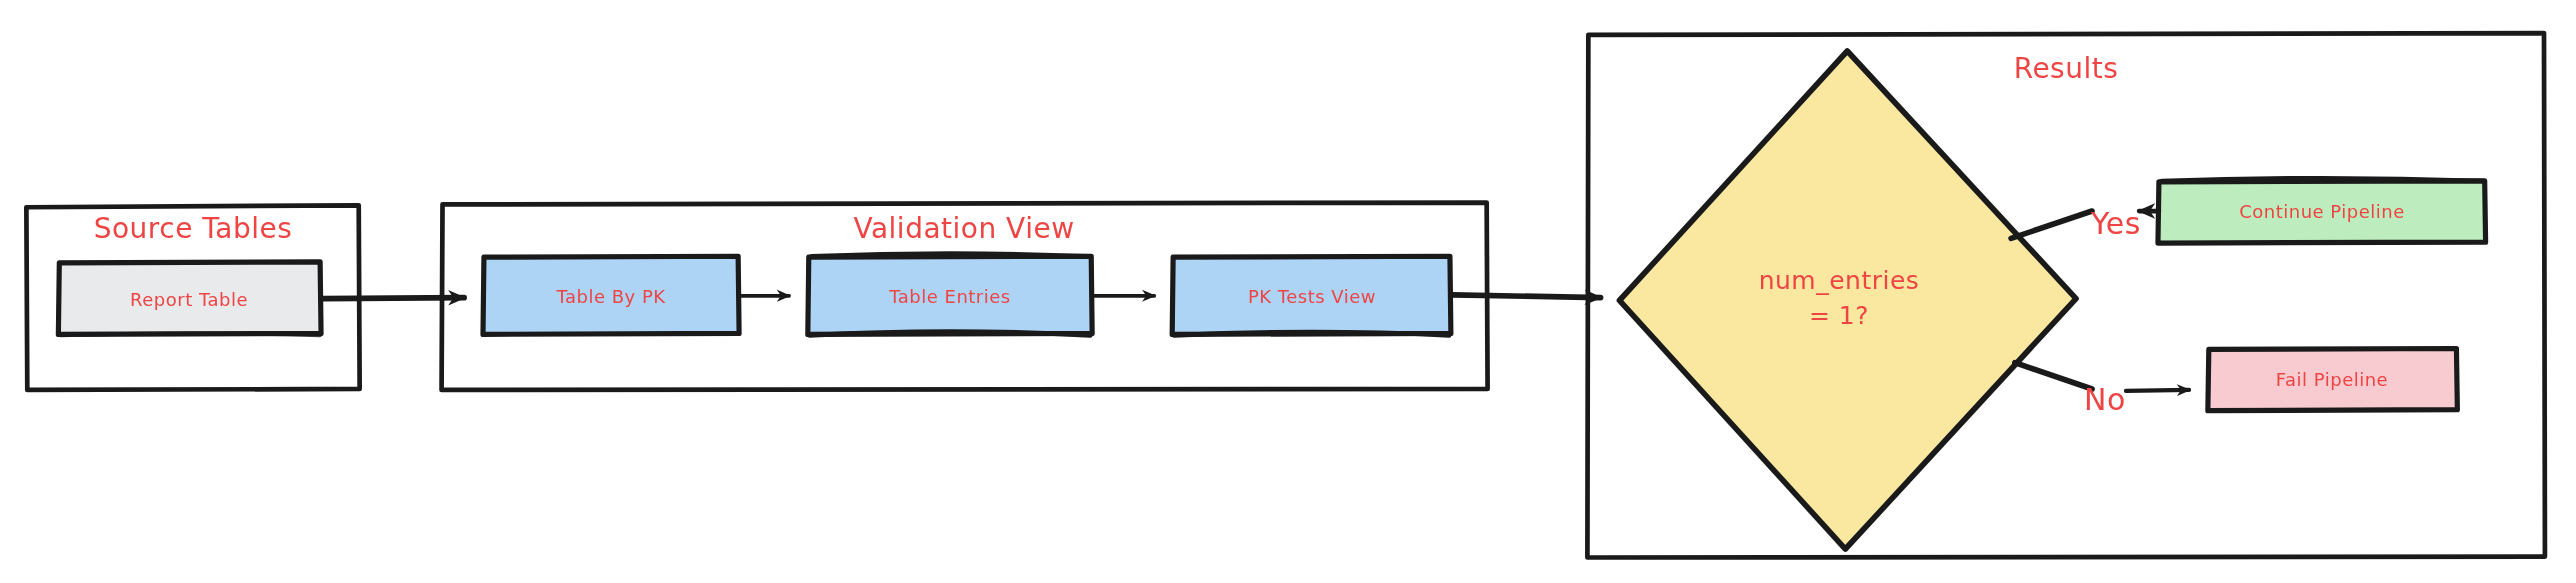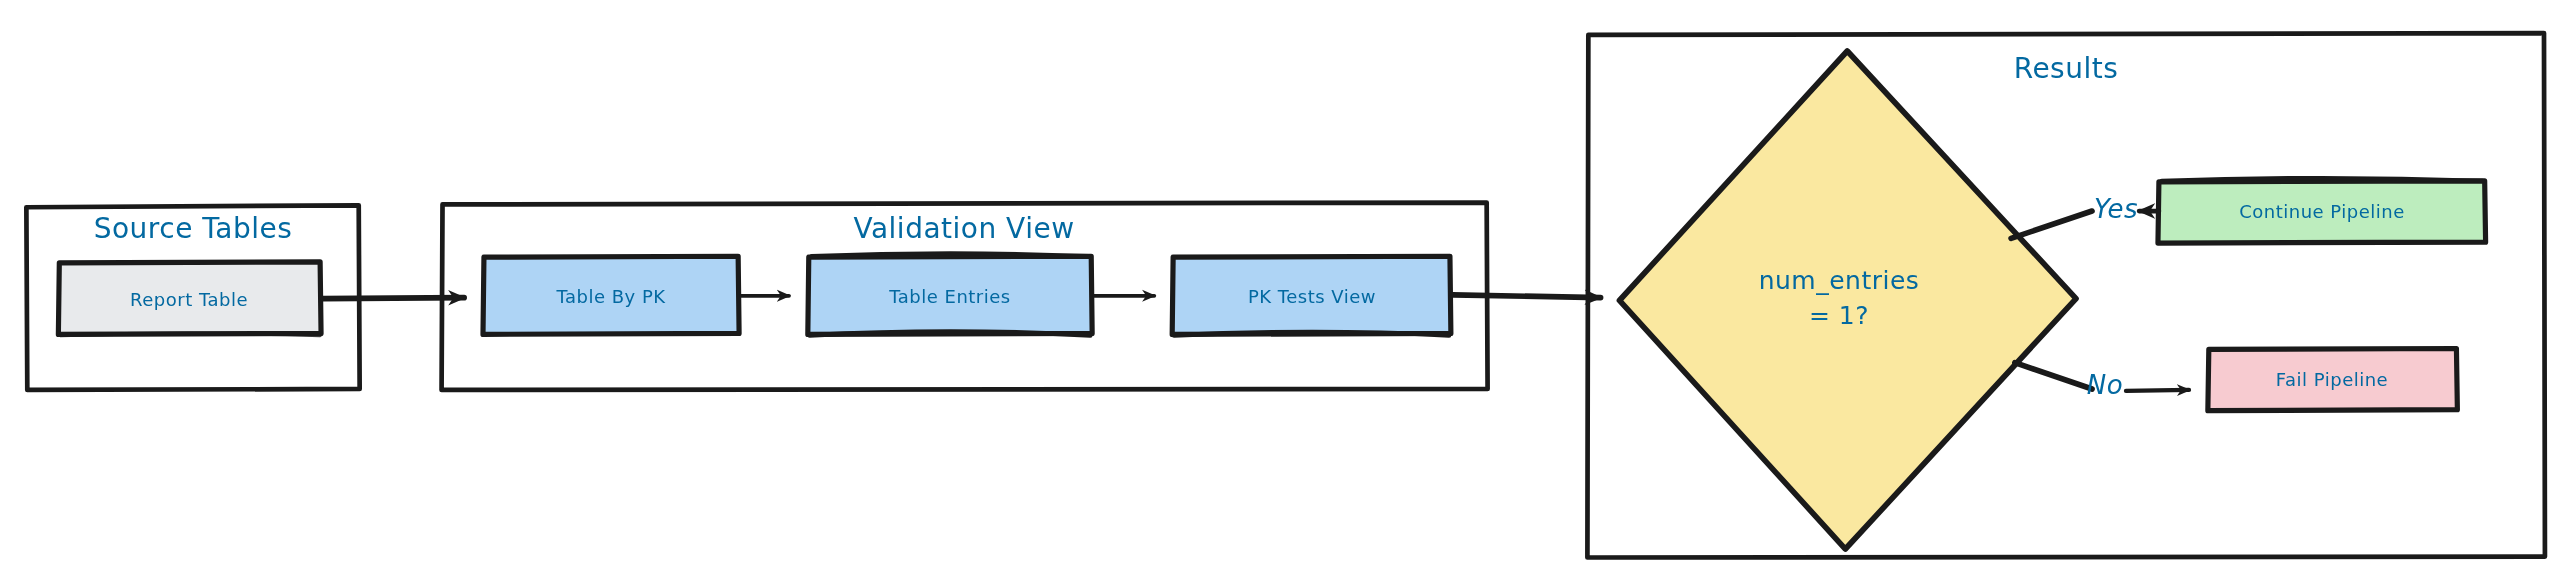--- a/index.html
+++ b/index.html
@@ -1,25 +1,25 @@
 <!DOCTYPE html>
 <html style="font-size:15px"><head>
 <meta charset="utf-8">
 <style>
   html,body{margin:0;padding:0;background:#ffffff;}
   body{width:2576px;height:584px;overflow:hidden;
        font-family:"DejaVu Sans","Liberation Sans",sans-serif;}
   #stage{position:relative;width:2576px;height:584px;background:#fff;}
   #stage svg{position:absolute;left:0;top:0;}
-  .lbl{position:absolute;white-space:nowrap;color:#0369a1;
+  .lbl{position:absolute;white-space:nowrap;color:#ef4444;
        font-family:"DejaVu Sans","Liberation Sans",sans-serif;
        letter-spacing:0.5px;}
   .grp-title{font-size:28px;}
   .node-lbl{font-size:18px;}
-  .edge-lbl{font-size:26px;font-style:italic;}
+  .edge-lbl{font-size:30px;margin-top:14px;}
   .diamond-lbl{font-size:25px;text-align:center;line-height:1.38;}
   .ctr{transform:translate(-50%,-50%);}
 </style>
 </head>
 <body>
 
 <div id="stage">
 
   <svg width="2576" height="584" viewBox="0 0 2736 620">
     <defs>

